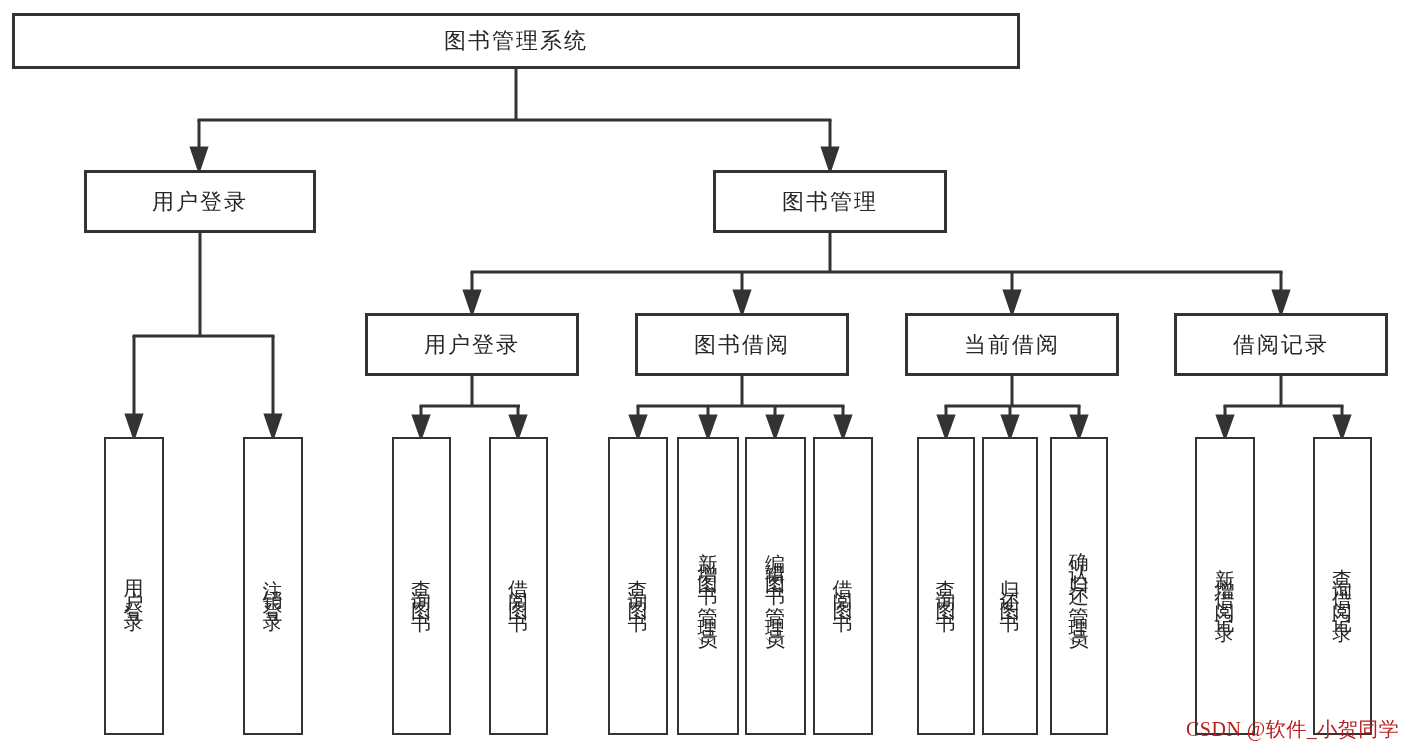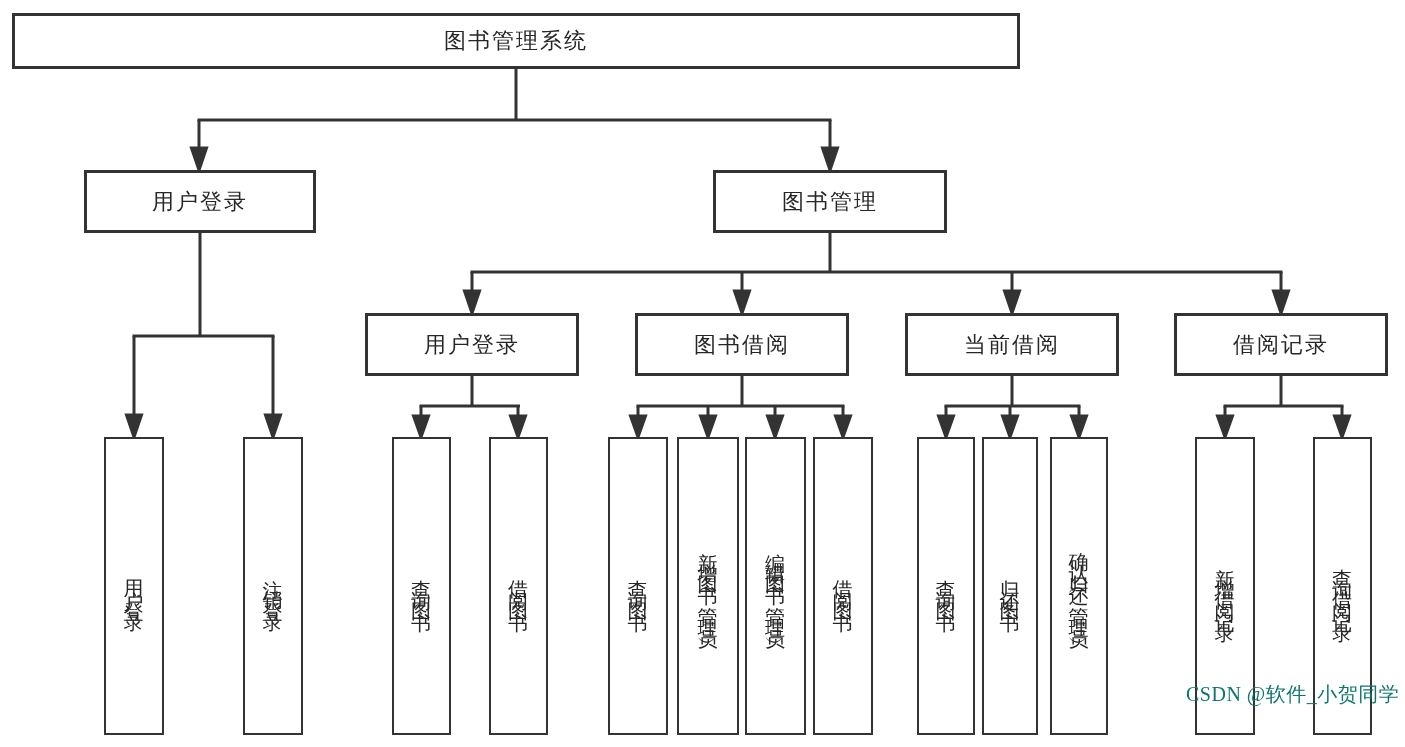--- a/index.html
+++ b/index.html
@@ -39,24 +39,24 @@
   .node.v .vtext {
     writing-mode: vertical-rl;
     text-orientation: mixed;
     letter-spacing: 11px;
     line-height: 1.1;
     max-height: 288px;
   }
   .watermark {
     position: absolute;
     left: 1186px;
-    top: 681px;
+    top: 716px;
     font-size: 20px;
     letter-spacing: 0.5px;
-    color: #0f766e;
+    color: #b91c1c;
     white-space: nowrap;
     z-index: 5;
   }
 </style>
 </head>
 <body>
 
 <div class="canvas">
 
   <svg class="connectors" viewBox="0 0 1405 747" xmlns="http://www.w3.org/2000/svg">

